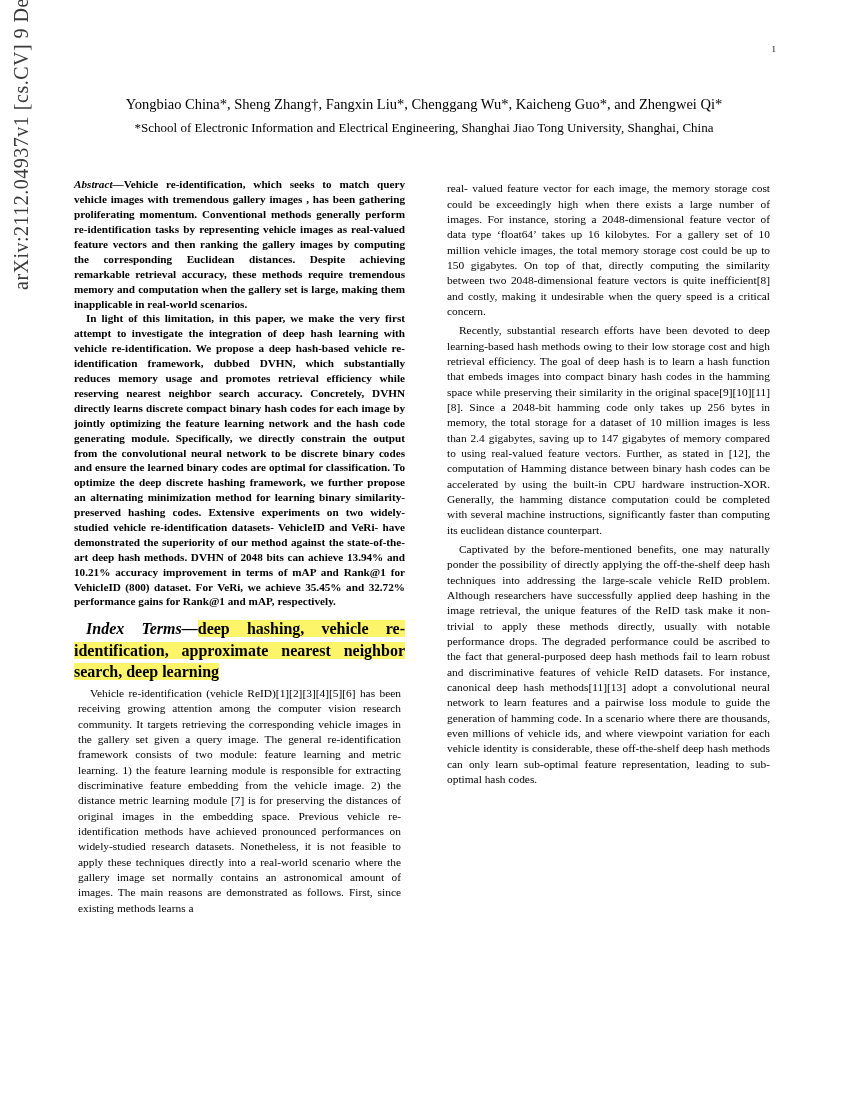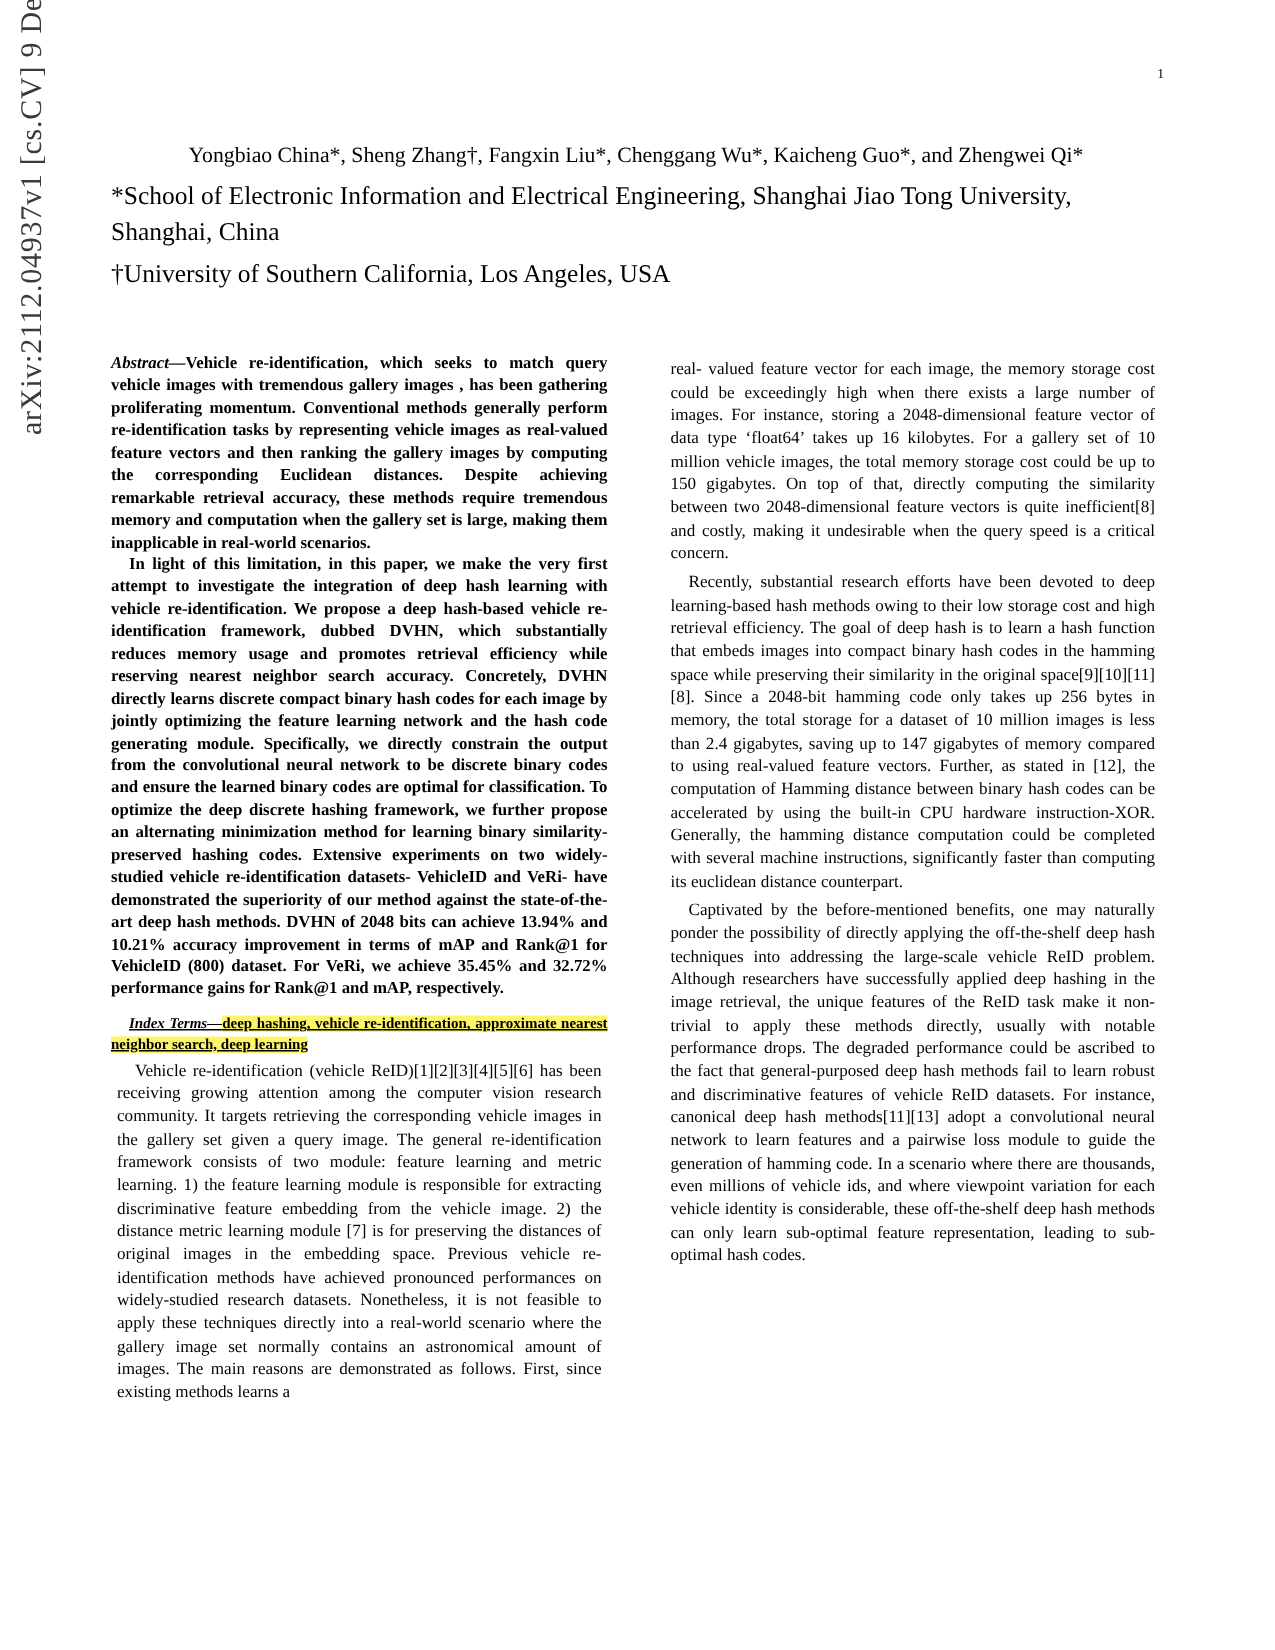--- a/index.html
+++ b/index.html
@@ -53,21 +53,22 @@
     margin-top: 10px;
     letter-spacing: 0.1px;
   }
   .authors {
     text-align: center;
     font-size: 14.5px;
     margin-top: 22px;
     line-height: 1.45;
   }
   .affil {
-    font-size: 17px;
+    text-align: center;
+    font-size: 13px;
     line-height: 1.42;
     margin-top: 4px;
   }
   .columns {
     display: flex;
     margin-top: 40px;
     gap: 38px;
   }
   .col {
     width: 339px;
@@ -93,25 +94,24 @@
     text-indent: 12px;
     font-weight: bold;
   }
   .abstract-lead {
     font-style: italic;
     font-weight: bold;
   }
   .indexterms {
     margin-top: 9px;
     font-weight: bold;
-    font-size: 10px;
+    font-size: 16px;
     line-height: 1.33;
     text-align: justify;
     text-indent: 12px;
-    text-decoration: underline;
   }
   .hl {
     background: #fdf569;
   }
   .section-head {
     text-align: center;
     font-size: 11.4px;
     font-variant: small-caps;
     margin: 16px 0 5px 0;
     letter-spacing: 0.3px;
@@ -124,21 +124,20 @@
 
   <div class="page-number">1</div>
 
   <div class="arxiv-stamp">arXiv:2112.04937v1  [cs.CV]  9 Dec 2021</div>
 
   <div class="content">
 
 
     <div class="authors">Yongbiao China*, Sheng Zhang†, Fangxin Liu*, Chenggang Wu*, Kaicheng Guo*, and Zhengwei Qi*</div>
     <div class="affil">*School of Electronic Information and Electrical Engineering, Shanghai Jiao Tong University, Shanghai, China</div>
-    <div class="affil">†University of Southern California, Los Angeles, USA</div>
 
     <div class="columns">
 
       <div class="col">
 
         <div class="abstract-block">
           <p class="noindent"><span class="abstract-lead">Abstract—</span><span>Vehicle re-identification,  which seeks to match query vehicle images with tremendous gallery images , has been gathering proliferating momentum. Conventional methods generally perform re-identification tasks by representing vehicle images as real-valued feature vectors and then ranking the gallery images by computing the corresponding Euclidean distances. Despite achieving remarkable retrieval accuracy, these methods require tremendous memory and computation when the gallery set is large, making them inapplicable in real-world scenarios.</span></p>
           <p>In light of this limitation, in this paper, we make the very first attempt to investigate the integration of deep hash learning with vehicle re-identification. We propose a deep hash-based vehicle re-identification framework, dubbed DVHN, which substantially reduces memory usage and promotes retrieval efficiency while reserving nearest neighbor search accuracy. Concretely, DVHN directly learns discrete compact binary hash codes for each image by jointly optimizing the feature learning network and the hash code generating module. Specifically, we directly constrain the output from the convolutional neural network to be discrete binary codes and ensure the learned binary codes are optimal for classification. To optimize the deep discrete hashing framework, we further propose an alternating minimization method for learning binary similarity-preserved hashing codes. Extensive experiments on two widely-studied vehicle re-identification datasets- VehicleID and VeRi- have demonstrated the superiority of our method against the state-of-the-art deep hash methods. DVHN of 2048 bits can achieve 13.94% and 10.21% accuracy improvement in terms of mAP and Rank@1 for VehicleID (800) dataset. For VeRi, we achieve 35.45% and 32.72% performance gains for Rank@1 and mAP, respectively.</p>
         </div>
 

